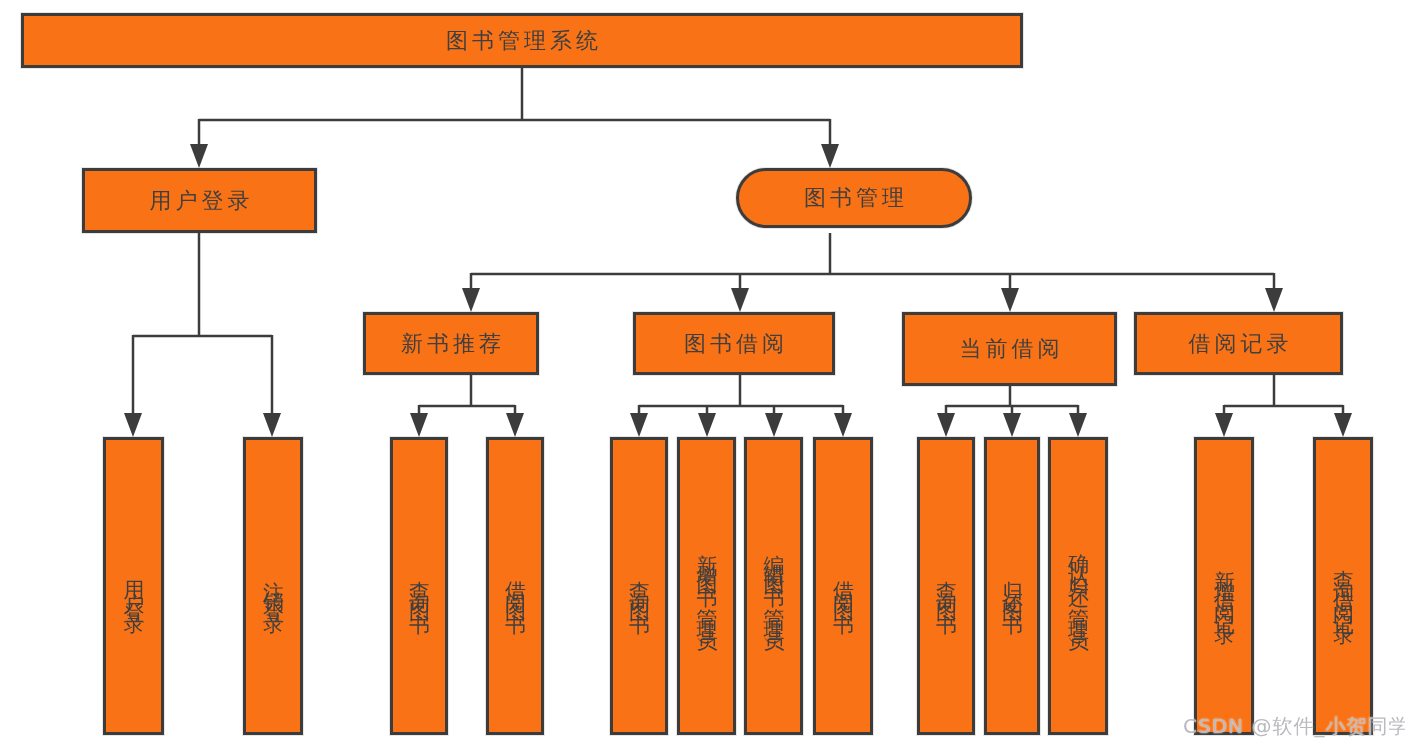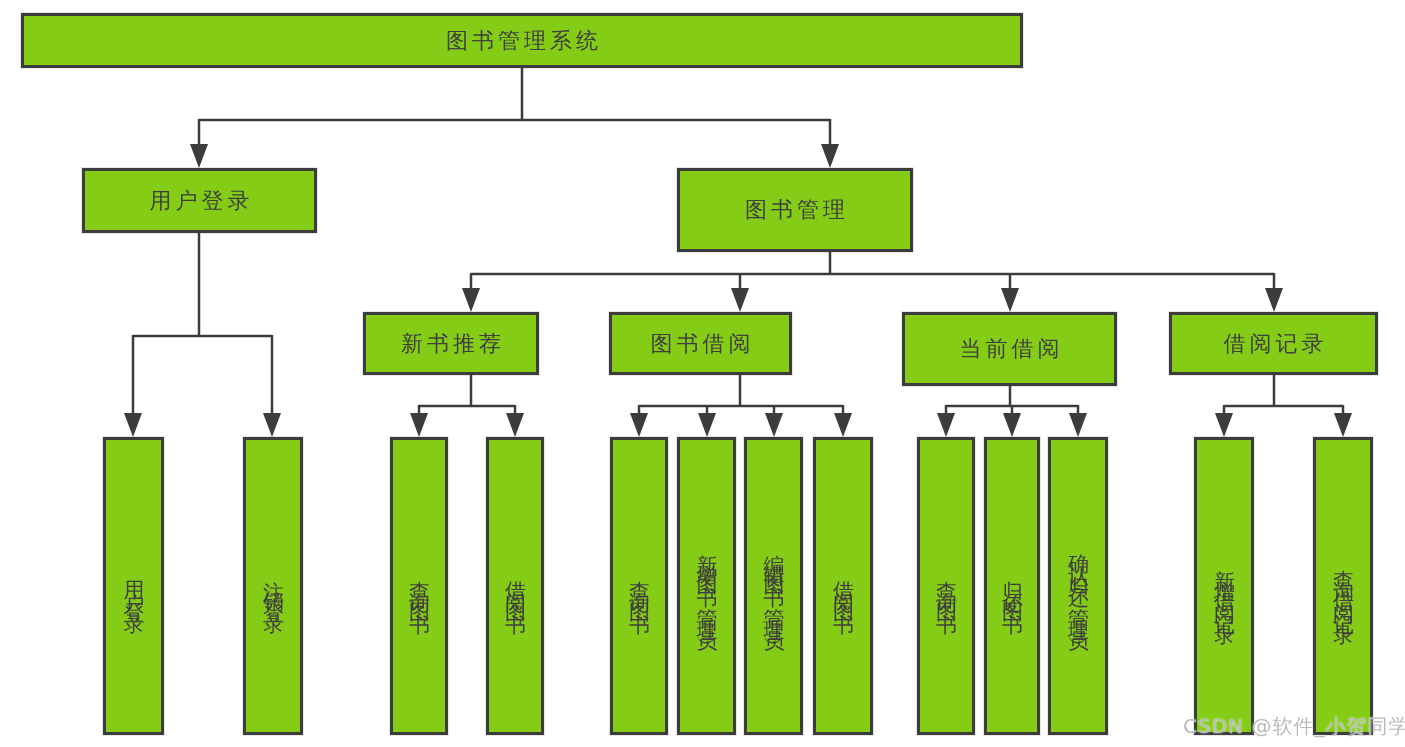--- a/index.html
+++ b/index.html
@@ -13,21 +13,21 @@
   }
   #connectors{
     position:absolute;
     left:0;top:0;
     width:1405px;height:747px;
     z-index:1;
   }
   .box{
     position:absolute;
     box-sizing:border-box;
-    background:#84cc16;
+    background:#f97316;
     border:3px solid #3c3c3c;
     box-shadow:0 0 0 1px rgba(60,60,60,0.12);
     color:#3f3f3f;
     display:flex;
     align-items:center;
     justify-content:center;
     font-size:22px;
     letter-spacing:4px;
     white-space:nowrap;
     z-index:2;
@@ -38,25 +38,25 @@
     text-orientation:mixed;
     font-size:21px;
     letter-spacing:11px;
     white-space:normal;
     text-indent:0;
     line-height:1;
   }
   
   .n-root{left:21px;  top:13px;  width:1002px; height:55px;}
   .n-l2a {left:82px;  top:168px; width:235px;  height:65px;}
-  .n-l2b {left:677px; top:168px; width:236px;  height:84px;}
+  .n-l2b {left:736px; top:168px; width:236px;  height:60px;border-radius:31px;}
   .n-l3a {left:363px; top:312px; width:176px;  height:63px;}
-  .n-l3b {left:609px; top:312px; width:183px;  height:63px;}
+  .n-l3b {left:633px; top:312px; width:202px;  height:63px;}
   .n-l3c {left:902px; top:312px; width:215px;  height:74px;}
-  .n-l3d {left:1169px;top:312px; width:209px;  height:63px;}
+  .n-l3d {left:1134px;top:312px; width:209px;  height:63px;}
   .lf1 {left:103px; top:437px; width:61px; height:298px;}
   .lf2 {left:243px; top:437px; width:60px; height:298px;}
   .lf3 {left:390px; top:437px; width:58px; height:298px;}
   .lf4 {left:486px; top:437px; width:58px; height:298px;}
   .lf5 {left:610px; top:437px; width:58px; height:298px;}
   .lf6 {left:677px; top:437px; width:59px; height:298px;}
   .lf7 {left:744px; top:437px; width:59px; height:298px;}
   .lf8 {left:813px; top:437px; width:60px; height:298px;}
   .lf9 {left:917px; top:437px; width:58px; height:298px;}
   .lf10{left:984px; top:437px; width:56px; height:298px;}

